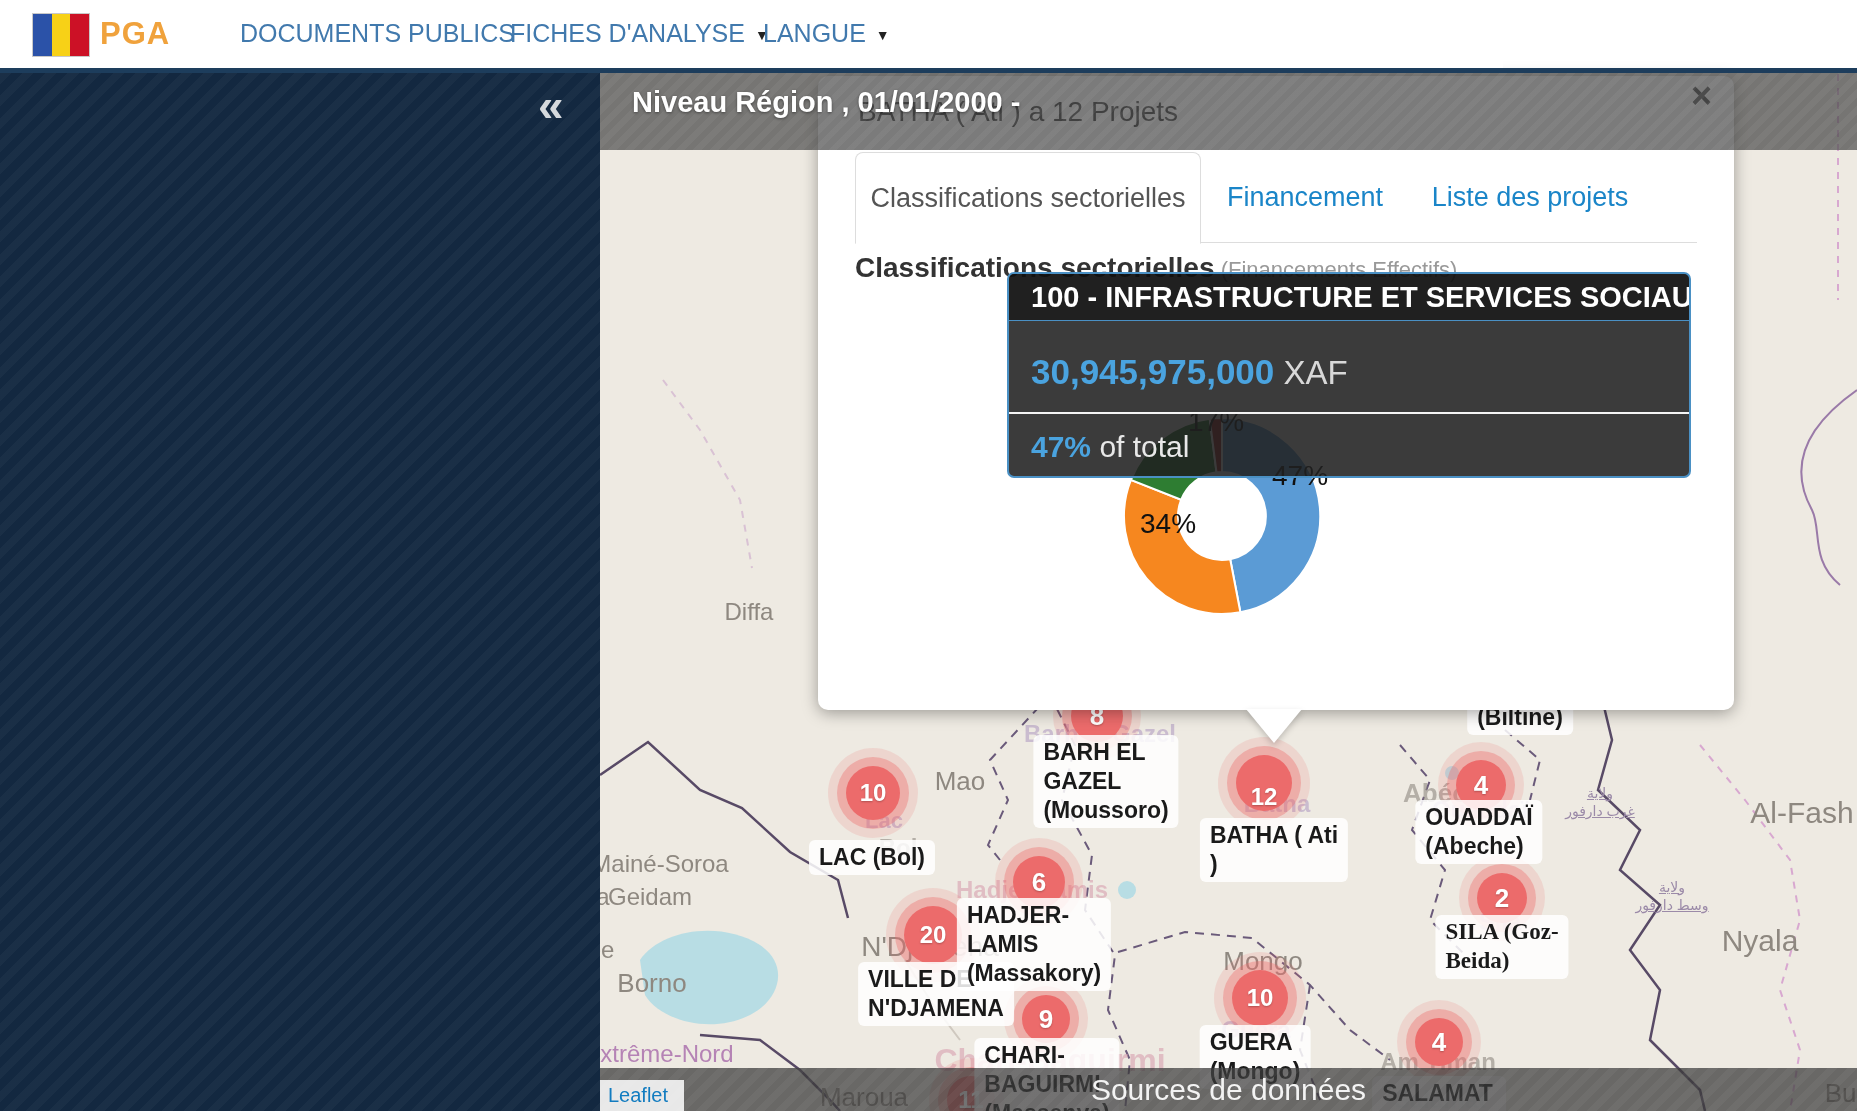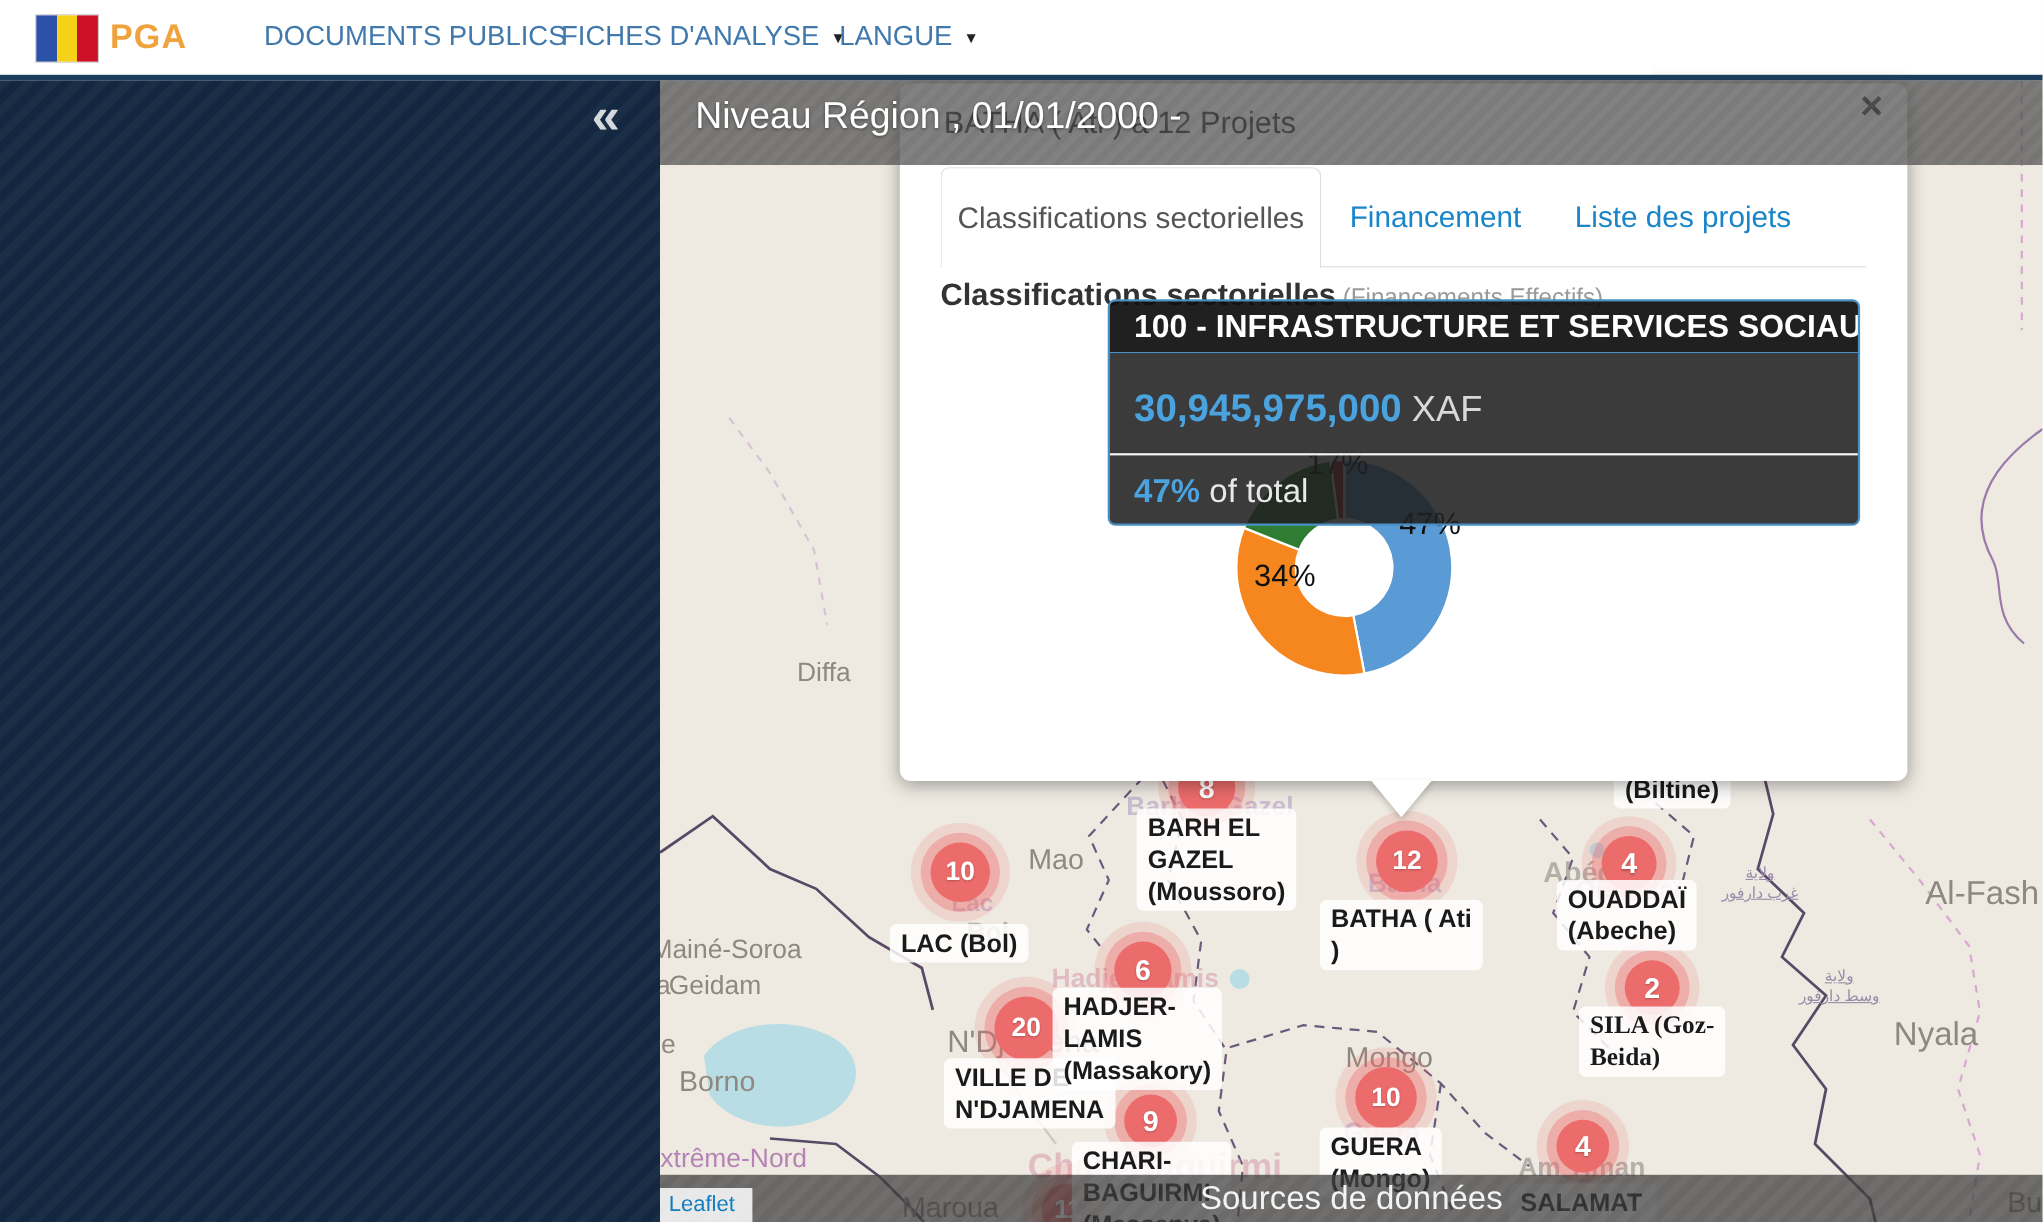--- a/index.html
+++ b/index.html
@@ -86,21 +86,21 @@
   #tooltip-pct{position:absolute;left:22px;top:156px;white-space:nowrap;}
   #tooltip-pct .val{color:#4aa3df;font-weight:bold;font-size:30px;}
   #tooltip-pct .rest{color:#e8e8e8;font-size:30px;}
   #popup-arrow{left:1246px;top:709px;width:0;height:0;border-left:28px solid transparent;
      border-right:28px solid transparent;border-top:34px solid #ffffff;z-index:20;
      filter:drop-shadow(0 3px 3px rgba(0,0,0,.2));}
 
   
   #overlay-band{left:600px;top:73px;width:1257px;height:77px;background:rgba(72,72,72,.72);z-index:30;
      background-image:repeating-linear-gradient(135deg,rgba(255,255,255,.045) 0 6px,transparent 6px 12px);}
-  #overlay-title{left:632px;top:86px;font-size:34px;font-weight:normal;color:#ffffff;z-index:31;
+  #overlay-title{left:632px;top:86px;font-size:29px;font-weight:bold;color:#ffffff;z-index:31;
      text-shadow:0 1px 3px rgba(0,0,0,.45);white-space:nowrap;}
 </style>
 </head>
 <body>
 
 <div id="navbar" class="abs">
   <div id="flag" class="abs">
     <div style="background: rgb(43, 82, 168);"></div>
     <div style="background: rgb(247, 209, 23);"></div>
     <div style="background: rgb(204, 17, 38);"></div>
@@ -249,21 +249,21 @@
         <div>LAC (Bol)</div>
       </div>
       <div class="marker-halo" style="left: 471px; top: 617px; width: 52px; height: 52px;">
         <span class="marker-count" style="font-size: 26px;">8</span>
       </div>
       <div class="marker-label" style="left: 506px; top: 662px;">
         <div>BARH EL</div>
         <div>GAZEL</div>
         <div>(Moussoro)</div>
       </div>
-      <div class="marker-halo" style="left: 651px; top: 682px; width: 56px; height: 56px;">
+      <div class="marker-halo" style="left: 636px; top: 682px; width: 56px; height: 56px; align-items: flex-end;">
         <span class="marker-count" style="font-size: 24px;">12</span>
       </div>
       <div class="marker-label" style="left: 674px; top: 745px;">
         <div>BATHA ( Ati</div>
         <div>)</div>
       </div>
       <div class="marker-halo" style="left: 856px; top: 687px; width: 50px; height: 50px;">
         <span class="marker-count" style="font-size: 26px;">4</span>
       </div>
       <div class="marker-label" style="left: 879px; top: 727px;">

